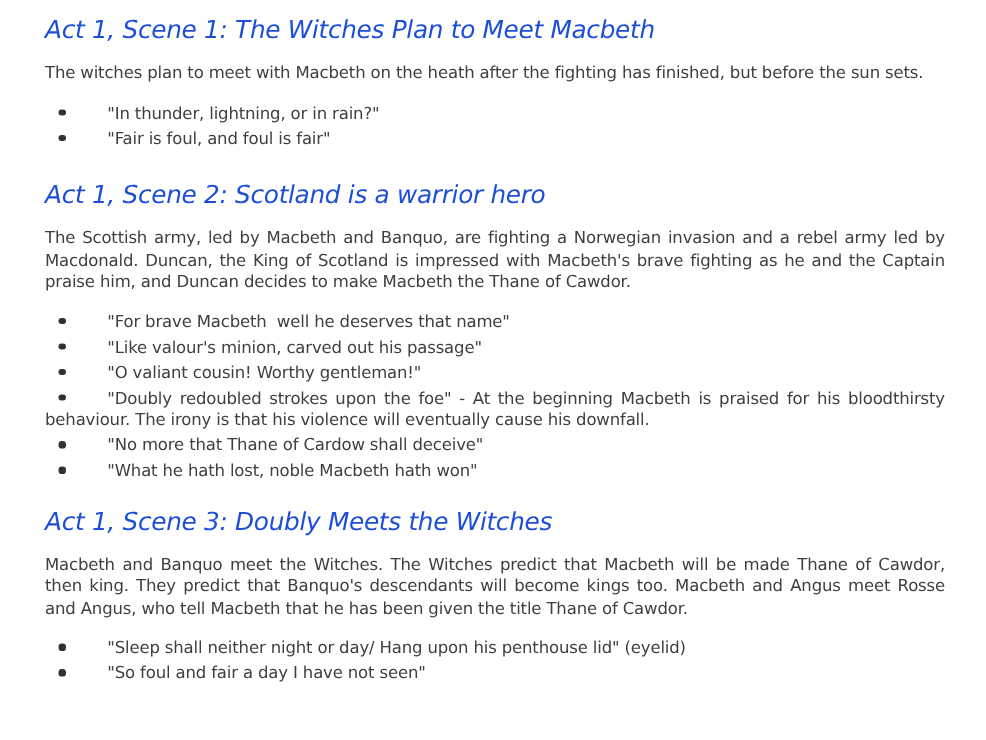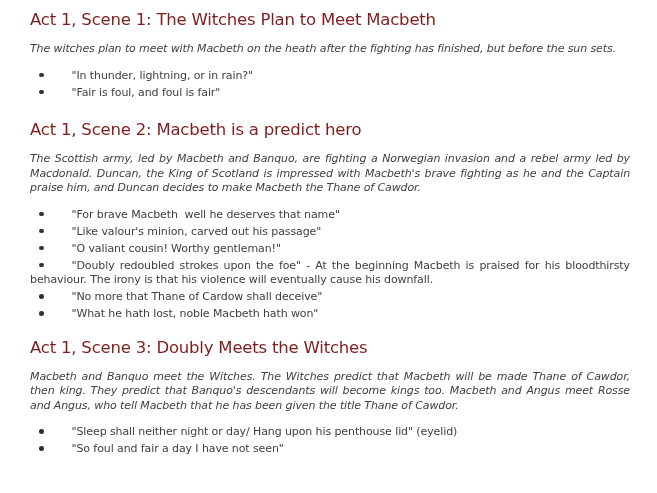--- a/index.html
+++ b/index.html
@@ -14,32 +14,32 @@
     box-sizing: border-box;
     width: 657px; height: 493px;
     padding: 10px 27px 0 30px;
     overflow: hidden;
   }
   .section-heading {
     margin: 0 0 12px 0;
     font-size: 16.5px;
     line-height: 20px;
     font-weight: 500;
-    color: #7f1d1d;
+    color: #1d4ed8;
     letter-spacing: -0.2px;
+    font-style: italic;
   }
   .section + .section .section-heading { margin-top: 20px; }
   .section:last-child .section-heading { margin-top: 16px; }
   .para {
     margin: 0 0 12px 0;
     font-size: 11px;
     line-height: 14.5px;
     text-align: justify;
     letter-spacing: -0.1px;
-    font-style: italic;
   }
   .bullets { margin-top: 12px; }
   .bullet {
     font-size: 11px;
     line-height: 14.5px;
     text-align: justify;
     letter-spacing: -0.1px;
     margin-bottom: 2.5px;
   }
   .dot {
@@ -61,21 +61,21 @@
   <div class="section">
     <h2 class="section-heading">Act 1, Scene 1: The Witches Plan to Meet Macbeth</h2>
     <p class="para">The witches plan to meet with Macbeth on the heath after the fighting has finished, but before the sun sets.</p>
     <div class="bullets">
       <div class="bullet"><span class="dot"></span><span class="tab"></span><span class="bullet-text">"In thunder, lightning, or in rain?"</span></div>
       <div class="bullet"><span class="dot"></span><span class="tab"></span><span class="bullet-text">"Fair is foul, and foul is fair"</span></div>
     </div>
   </div>
 
   <div class="section">
-    <h2 class="section-heading">Act 1, Scene 2: Macbeth is a predict hero</h2>
+    <h2 class="section-heading">Act 1, Scene 2: Scotland is a warrior hero</h2>
     <p class="para">The Scottish army, led by Macbeth and Banquo, are fighting a Norwegian invasion and a rebel army led by Macdonald. Duncan, the King of Scotland is impressed with Macbeth's brave fighting as he and the Captain praise him, and Duncan decides to make Macbeth the Thane of Cawdor.</p>
     <div class="bullets">
       <div class="bullet"><span class="dot"></span><span class="tab"></span><span class="bullet-text">"For brave Macbeth  well he deserves that name"</span></div>
       <div class="bullet"><span class="dot"></span><span class="tab"></span><span class="bullet-text">"Like valour's minion, carved out his passage"</span></div>
       <div class="bullet"><span class="dot"></span><span class="tab"></span><span class="bullet-text">"O valiant cousin! Worthy gentleman!"</span></div>
       <div class="bullet"><span class="dot"></span><span class="tab"></span><span class="bullet-text">"Doubly redoubled strokes upon the foe" - At the beginning Macbeth is praised for his bloodthirsty behaviour. The irony is that his violence will eventually cause his downfall.</span></div>
       <div class="bullet"><span class="dot"></span><span class="tab"></span><span class="bullet-text">"No more that Thane of Cardow shall deceive"</span></div>
       <div class="bullet"><span class="dot"></span><span class="tab"></span><span class="bullet-text">"What he hath lost, noble Macbeth hath won"</span></div>
     </div>
   </div>

